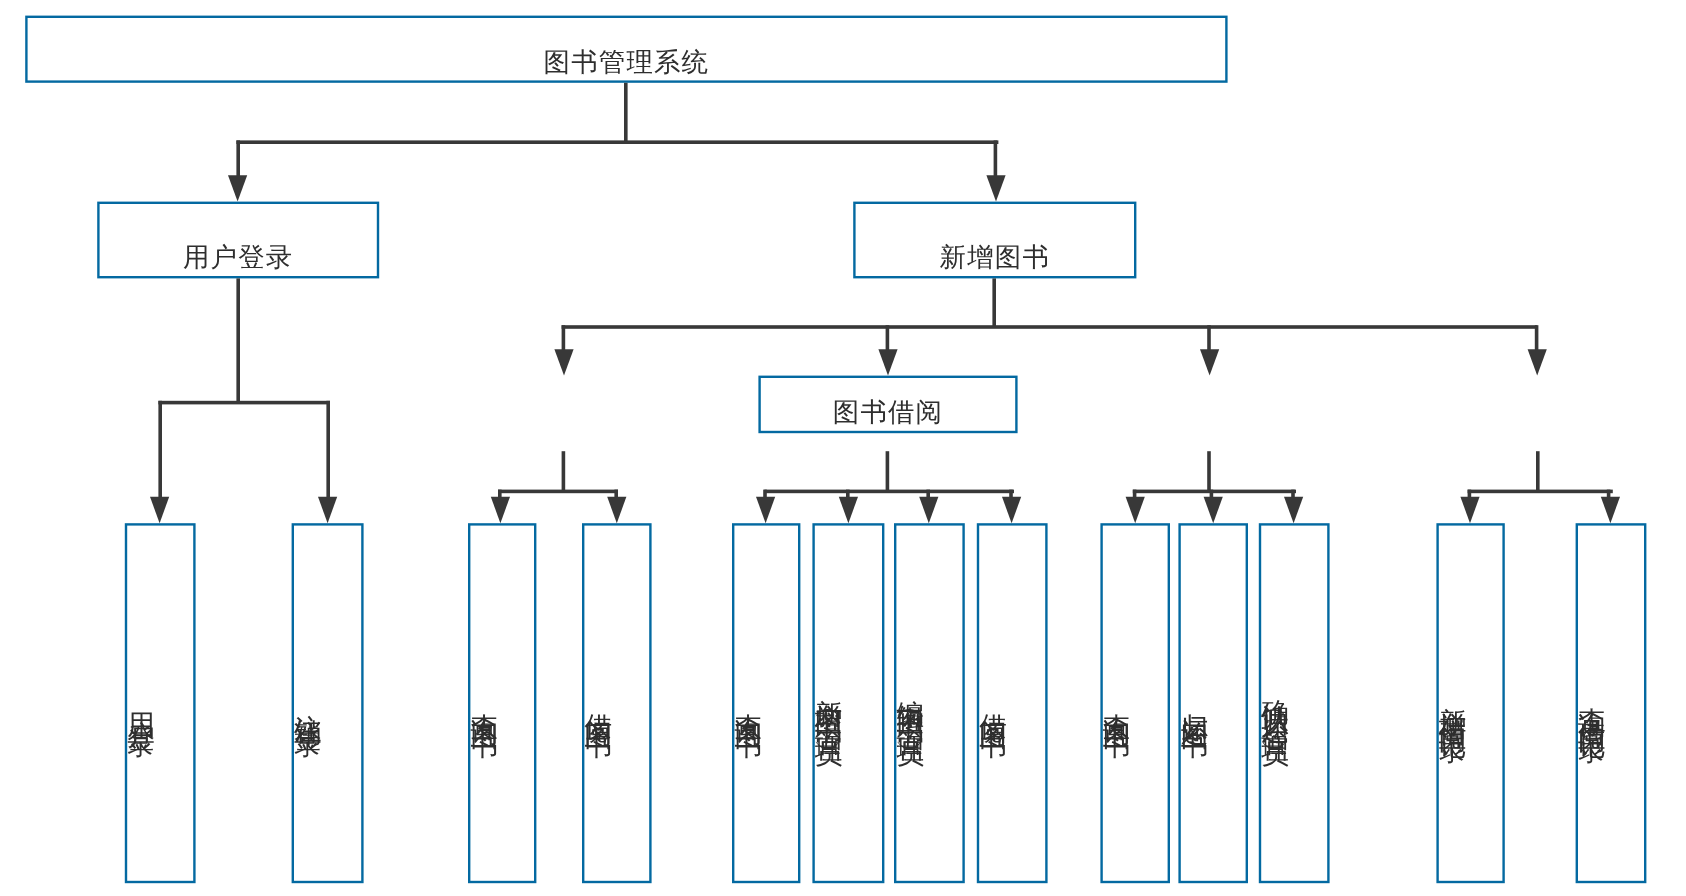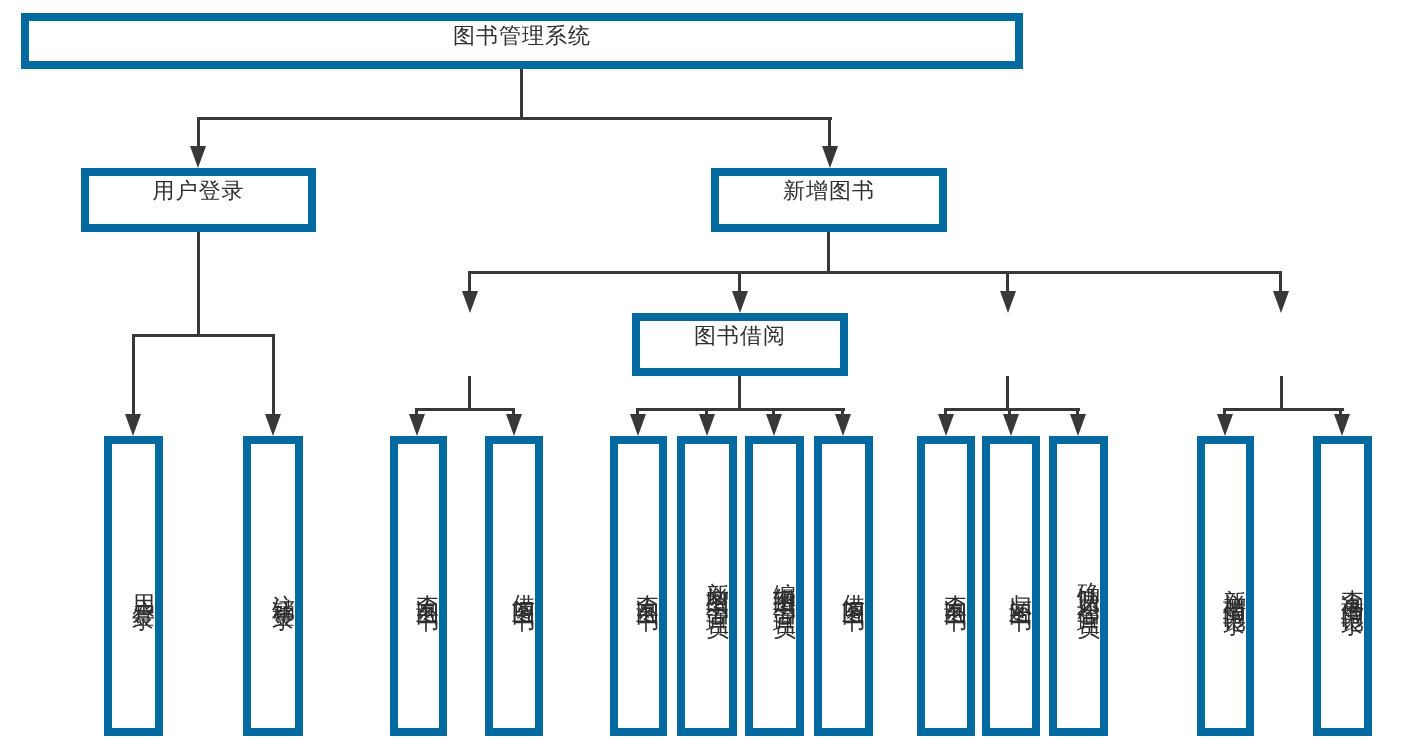--- a/index.html
+++ b/index.html
@@ -7,23 +7,23 @@
     position:relative;
     width:1405px;height:747px;
     background:#ffffff;
     font-family:"Liberation Sans","DejaVu Sans",sans-serif;
     overflow:hidden;
   }
   .box{
     position:absolute;
     box-sizing:border-box;
     background:#ffffff;
-    border:8px solid #0369a1;
+    border:2px solid #0369a1;
     display:flex;
-    align-items:flex-start;
+    align-items:flex-end;
     justify-content:center;
     color:#2e2e2e;
   }
   .h-label{font-size:22px;letter-spacing:1px;}
   .v-box{
     writing-mode:vertical-rl;
     text-orientation:mixed;
     font-size:23px;
     letter-spacing:5px;
     line-height:1;
@@ -53,21 +53,21 @@
     <span>图书管理系统</span>
   </div>
 
   <div class="box h-label" style="left:81px;top:168px;width:235px;height:64px;">
     <span>用户登录</span>
   </div>
   <div class="box h-label" style="left:711px;top:168px;width:236px;height:64px;">
     <span>新增图书</span>
   </div>
 
-  <div class="box h-label" style="left:632px;top:313px;width:216px;height:63px;">
+  <div class="box h-label" style="left:632px;top:313px;width:216px;height:48px;">
     <span>图书借阅</span>
   </div>
 
   <div class="box v-box" style="left:104px;top:436px;width:59px;height:300px;">
     <span>用户登录</span>
   </div>
   <div class="box v-box" style="left:243px;top:436px;width:60px;height:300px;">
     <span>注销登录</span>
   </div>
 

